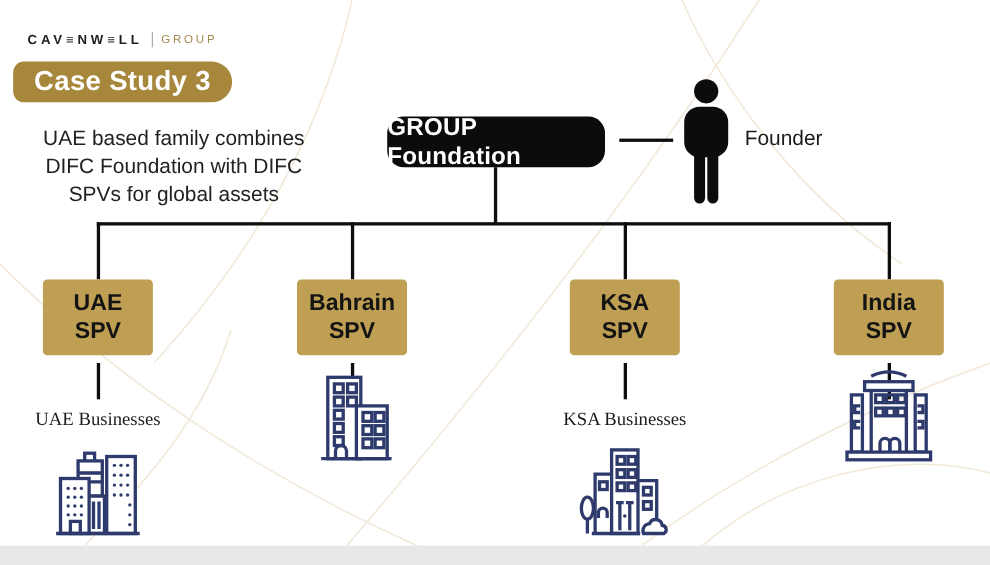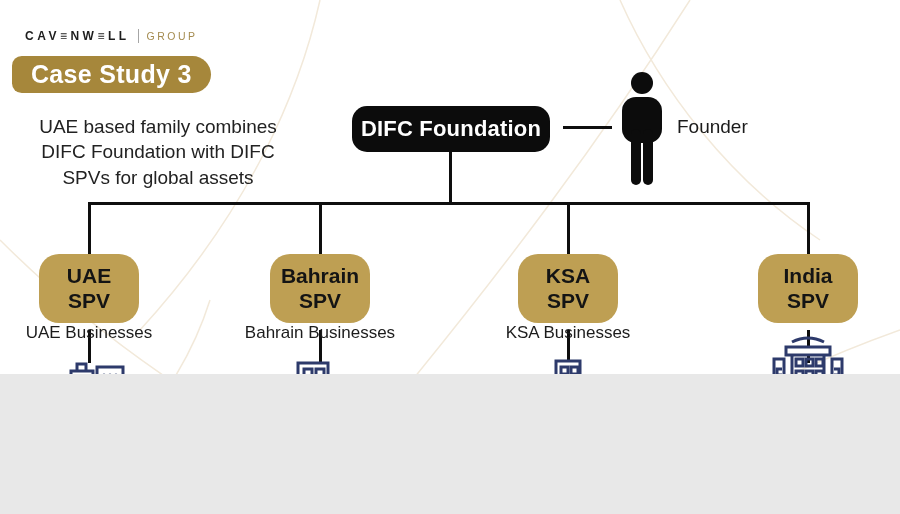--- a/index.html
+++ b/index.html
@@ -1,20 +1,20 @@
 <!DOCTYPE html>
 <html><head>
 <meta charset="utf-8">
 <style>
   * { box-sizing: border-box; }
   html, body { margin: 0; padding: 0; }
   body { font-family: "Liberation Sans", sans-serif; background: #e8e8e8; }
 
   .stage {
-    position: relative; width: 900px; height: 374px;
+    position: relative; width: 900px; height: 496px;
     background: #ffffff; overflow: hidden;
     font-family: "Liberation Sans", sans-serif;
   }
 
   .bg-pattern { position: absolute; inset: 0; pointer-events: none; }
 
   
   .logo { position: absolute; left: 25px; top: 29px; display: flex; align-items: center; gap: 8px; }
   .logo-word { font-size: 12px; font-weight: bold; letter-spacing: 3.5px; color: #1d1d1d; }
   .logo-sep { width: 1px; height: 14px; background: #a6a6a6; }
@@ -48,26 +48,26 @@
   
   .founder-icon { position: absolute; left: 616px; top: 71px; }
   .founder-label { position: absolute; left: 677px; top: 116px; font-size: 19px; color: #1b1b1b; }
 
   
   .col {
     position: absolute; top: 254px; width: 170px;
     display: flex; flex-direction: column; align-items: center;
   }
   .spv-box {
-    width: 100px; height: 69px; background: #be9f53; border-radius: 20px;
+    width: 100px; height: 69px; background: #be9f53; border-radius: 4px;
     display: flex; align-items: center; justify-content: center; text-align: center;
     font-weight: bold; font-size: 21px; line-height: 1.15; color: #141414;
     white-space: pre-line;
   }
-  .biz-label { font-size: 17px; color: #1c1c1c; white-space: nowrap; }
+  .biz-label { margin-top: 48px; font-size: 17px; color: #1c1c1c; white-space: nowrap; font-family: Liberation Serif, serif; }
   .biz-icon { margin-top: 8px; }
   .biz-icon svg { display: block; }
 </style>
 </head>
 <body>
 
 <div class="stage">
 
   <svg class="bg-pattern" width="900" height="514" viewBox="0 0 900 514">
     <g stroke="#f2e9da" stroke-width="1.5" fill="none">
@@ -86,21 +86,21 @@
     <span class="logo-sep"></span>
     <span class="logo-suffix">GROUP</span>
   </div>
 
   <div class="badge">Case Study 3</div>
 
   <div class="intro">UAE based family combines
 DIFC Foundation with DIFC
 SPVs for global assets</div>
 
-  <div class="difc-box">DIFC Foundation</div>
+  <div class="difc-box">GROUP Foundation</div>
 
   <div class="founder-icon">
     <svg width="52" height="116" viewBox="0 0 52 116">
       <g fill="#0c0c0c">
         <circle cx="26" cy="12" r="11"></circle>
         <rect x="6" y="26" width="40" height="46" rx="14"></rect>
         <rect x="15" y="58" width="10" height="56" rx="5"></rect>
         <rect x="27" y="58" width="10" height="56" rx="5"></rect>
       </g>
     </svg>
@@ -165,21 +165,20 @@
             <circle cx="69" cy="69" r="1.5"></circle>
             <circle cx="69" cy="78" r="1.5"></circle>
         </g>
       </svg>
     </div>
   </div>
 
   <div class="col" style="left:235px;justify-content:flex-end;">
     <div class="spv-box">Bahrain
 SPV</div>
-    <div class="biz-label">Bahrain Businesses</div>
     <div class="biz-icon">
       <svg width="80" height="90" viewBox="0 0 80 90">
         <g stroke="#2d3a6b" stroke-width="3" fill="none">
           <rect x="18" y="12" width="30" height="74" fill="#ffffff"></rect>
           <rect x="24" y="18" width="8" height="8"></rect>
           <rect x="36" y="18" width="8" height="8"></rect>
           <rect x="24" y="30" width="8" height="8"></rect>
           <rect x="36" y="30" width="8" height="8"></rect>
           <rect x="24" y="42" width="8" height="8"></rect>
           <rect x="24" y="54" width="8" height="8"></rect>

